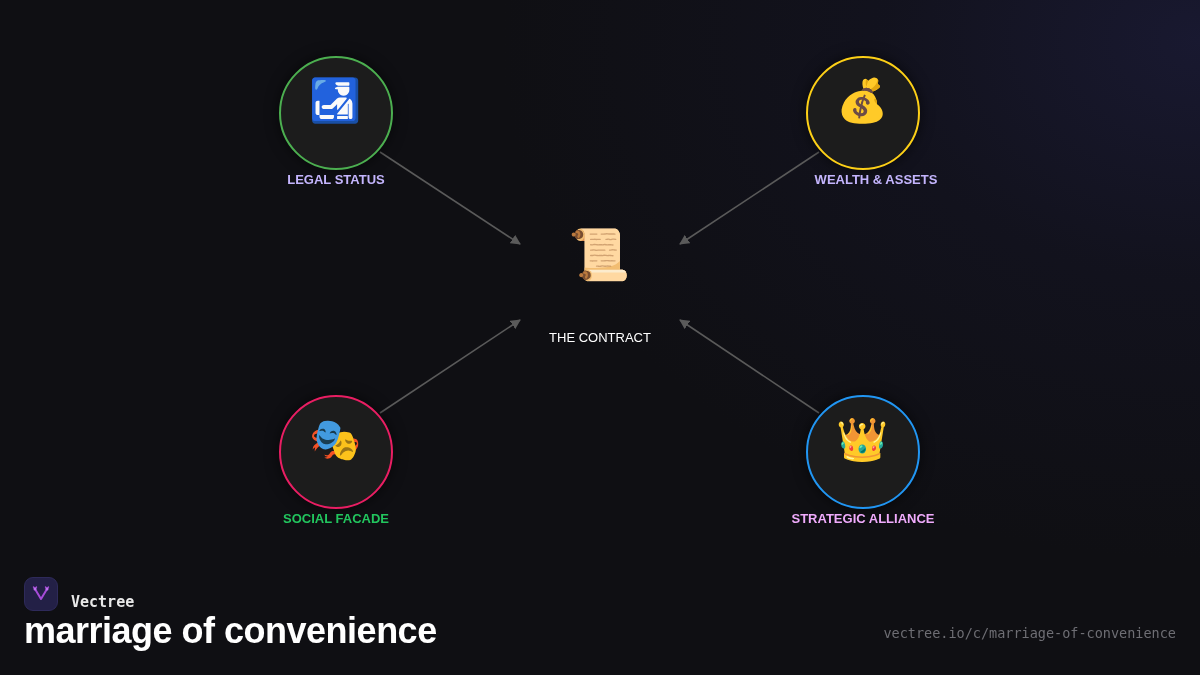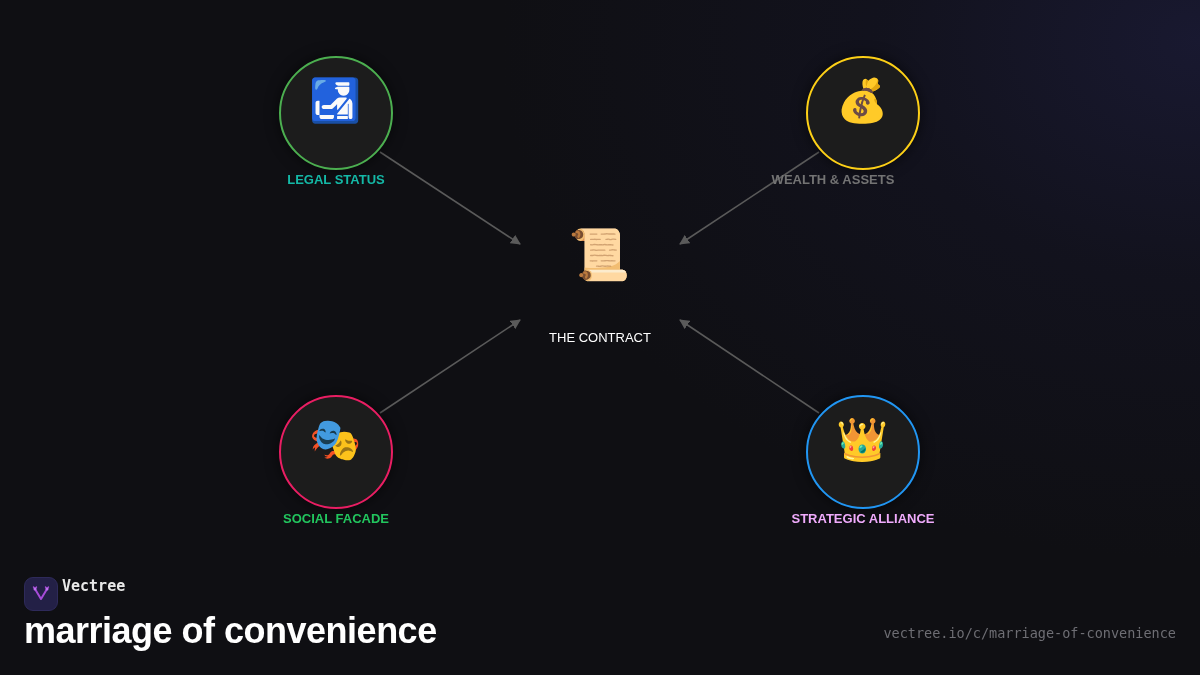--- a/index.html
+++ b/index.html
@@ -15,21 +15,21 @@
     }
     svg.edges { position: absolute; left: 0; top: 0; }
     .node { position: absolute; width: 114px; height: 114px; border-radius: 50%;
       background: #1c1c1c; box-sizing: border-box; border: 2px solid;
       display: flex; align-items: flex-start; justify-content: center;
       box-shadow: 0 0 14px rgba(0,0,0,0.6); }
     .node .emoji { font-size: 42px; line-height: 1; margin-top: 22px; }
     .label { position: absolute; font-weight: bold; font-size: 13px; text-align: center; white-space: nowrap; transform: translateX(-50%); }
     .center-emoji { position: absolute; font-size: 50px; line-height: 1; transform: translateX(-50%); }
     .center-label { position: absolute; color: #ffffff; font-size: 13px; transform: translateX(-50%); white-space: nowrap; margin-top: 31px; }
-    .brand { position: absolute; left: 24px; top: 577px; display: flex; align-items: flex-start; gap: 4px; }
+    .brand { position: absolute; left: 24px; top: 577px; display: flex; align-items: flex-end; gap: 13px; }
     .brand-logo { width: 34px; height: 34px; border-radius: 9px; background: #232046; border: 1px solid #2e2a5a; box-sizing: border-box; display: flex; align-items: center; justify-content: center; }
     .brand-name { color: #e8e8e8; font-family: "DejaVu Sans Mono", monospace; font-weight: bold; font-size: 15px; }
     .title { position: absolute; left: 24px; top: 610px; color: #ffffff; font-family: Liberation Sans, sans-serif; font-weight: bold; font-size: 36px; letter-spacing: -0.5px; }
     .url { position: absolute; right: 24px; top: 625px; color: #6e6e74; font-family: "DejaVu Sans Mono", monospace; font-size: 13.5px; margin-left: 38px; }
   </style>
 </head>
 <body>
 
 <div class="bg-glow"></div>
 
@@ -44,26 +44,26 @@
   <line x1="380" y1="413" x2="520" y2="320" stroke="#5a5a5a" stroke-width="1.6" marker-end="url(#arrow)"></line>
   <line x1="819" y1="413" x2="680" y2="320" stroke="#5a5a5a" stroke-width="1.6" marker-end="url(#arrow)"></line>
 </svg>
 
 <div class="center-emoji" style="left:600px; top:230px;">📜</div>
 <div class="center-label" style="left:600px; top:299px;">THE CONTRACT</div>
 
 <div class="node" style="left:279px; top:56px; border-color:#4caf50;">
   <span class="emoji">🛃</span>
 </div>
-<div class="label" style="left:336px; top:172px; color:#14b8a6;">LEGAL STATUS</div>
+<div class="label" style="left:336px; top:172px; color:#c4b5fd;">LEGAL STATUS</div>
 
 <div class="node" style="left:806px; top:56px; border-color:#fdd017;">
   <span class="emoji">💰</span>
 </div>
-<div class="label" style="left:833px; top:172px; color:#737373;">WEALTH &amp; ASSETS</div>
+<div class="label" style="left:876px; top:172px; color:#c4b5fd;">WEALTH &amp; ASSETS</div>
 
 <div class="node" style="left:279px; top:395px; border-color:#e91e63;">
   <span class="emoji">🎭</span>
 </div>
 <div class="label" style="left:336px; top:511px; color:#22c55e;">SOCIAL FACADE</div>
 
 <div class="node" style="left:806px; top:395px; border-color:#2196f3;">
   <span class="emoji">👑</span>
 </div>
 <div class="label" style="left:863px; top:511px; color:#f0abfc;">STRATEGIC ALLIANCE</div>

